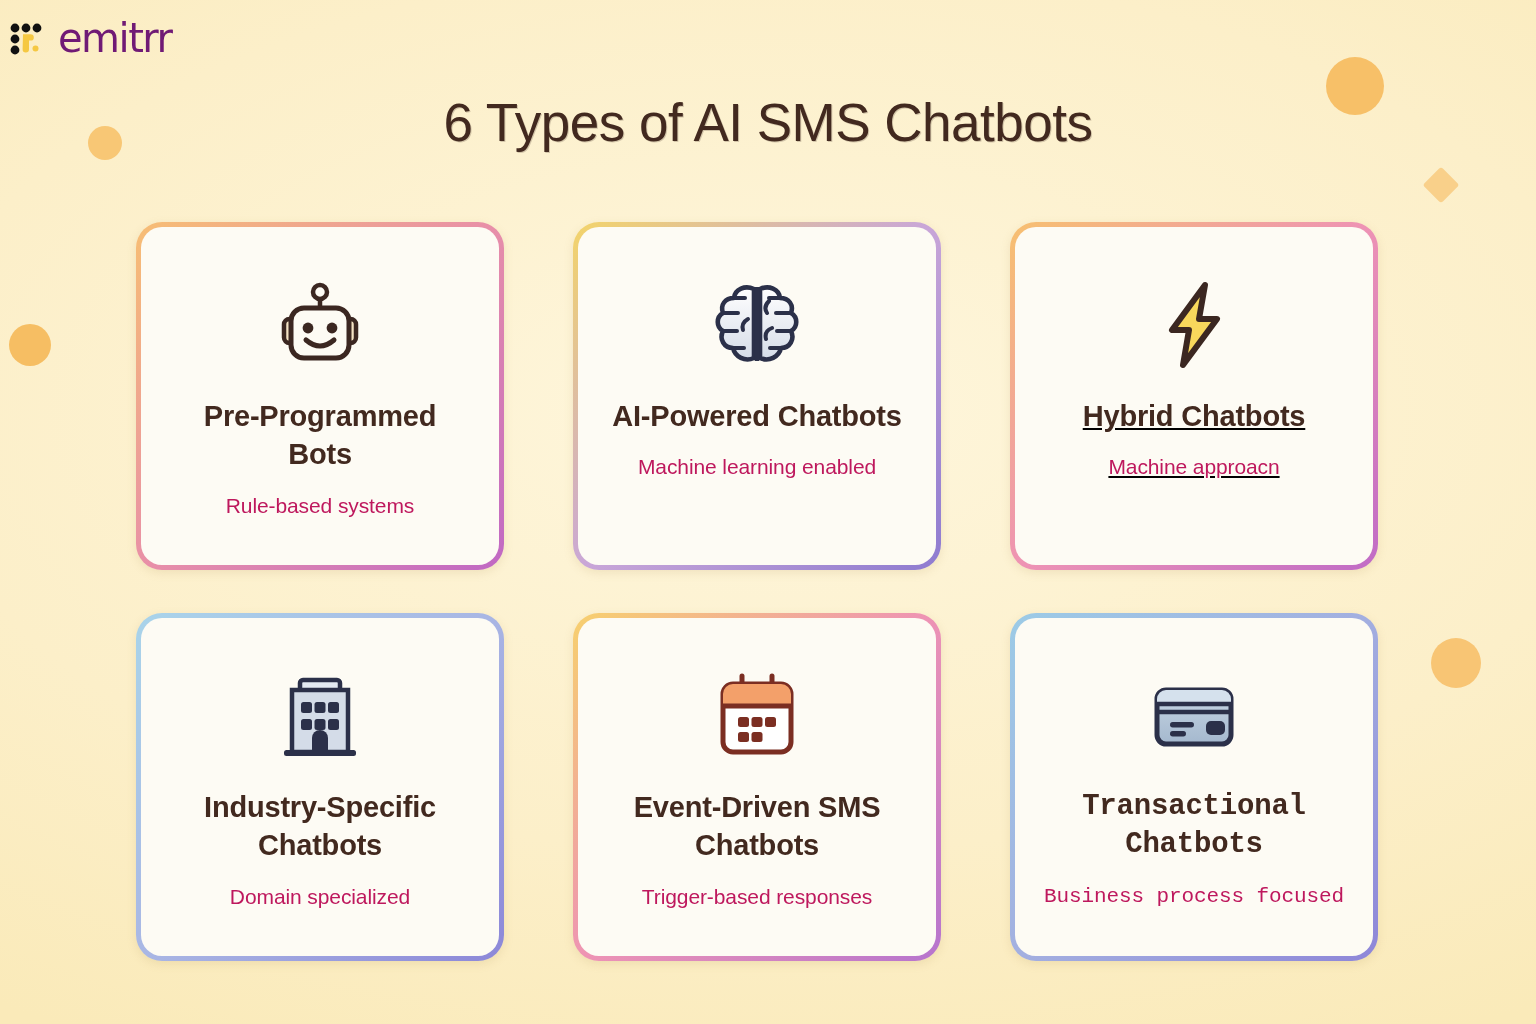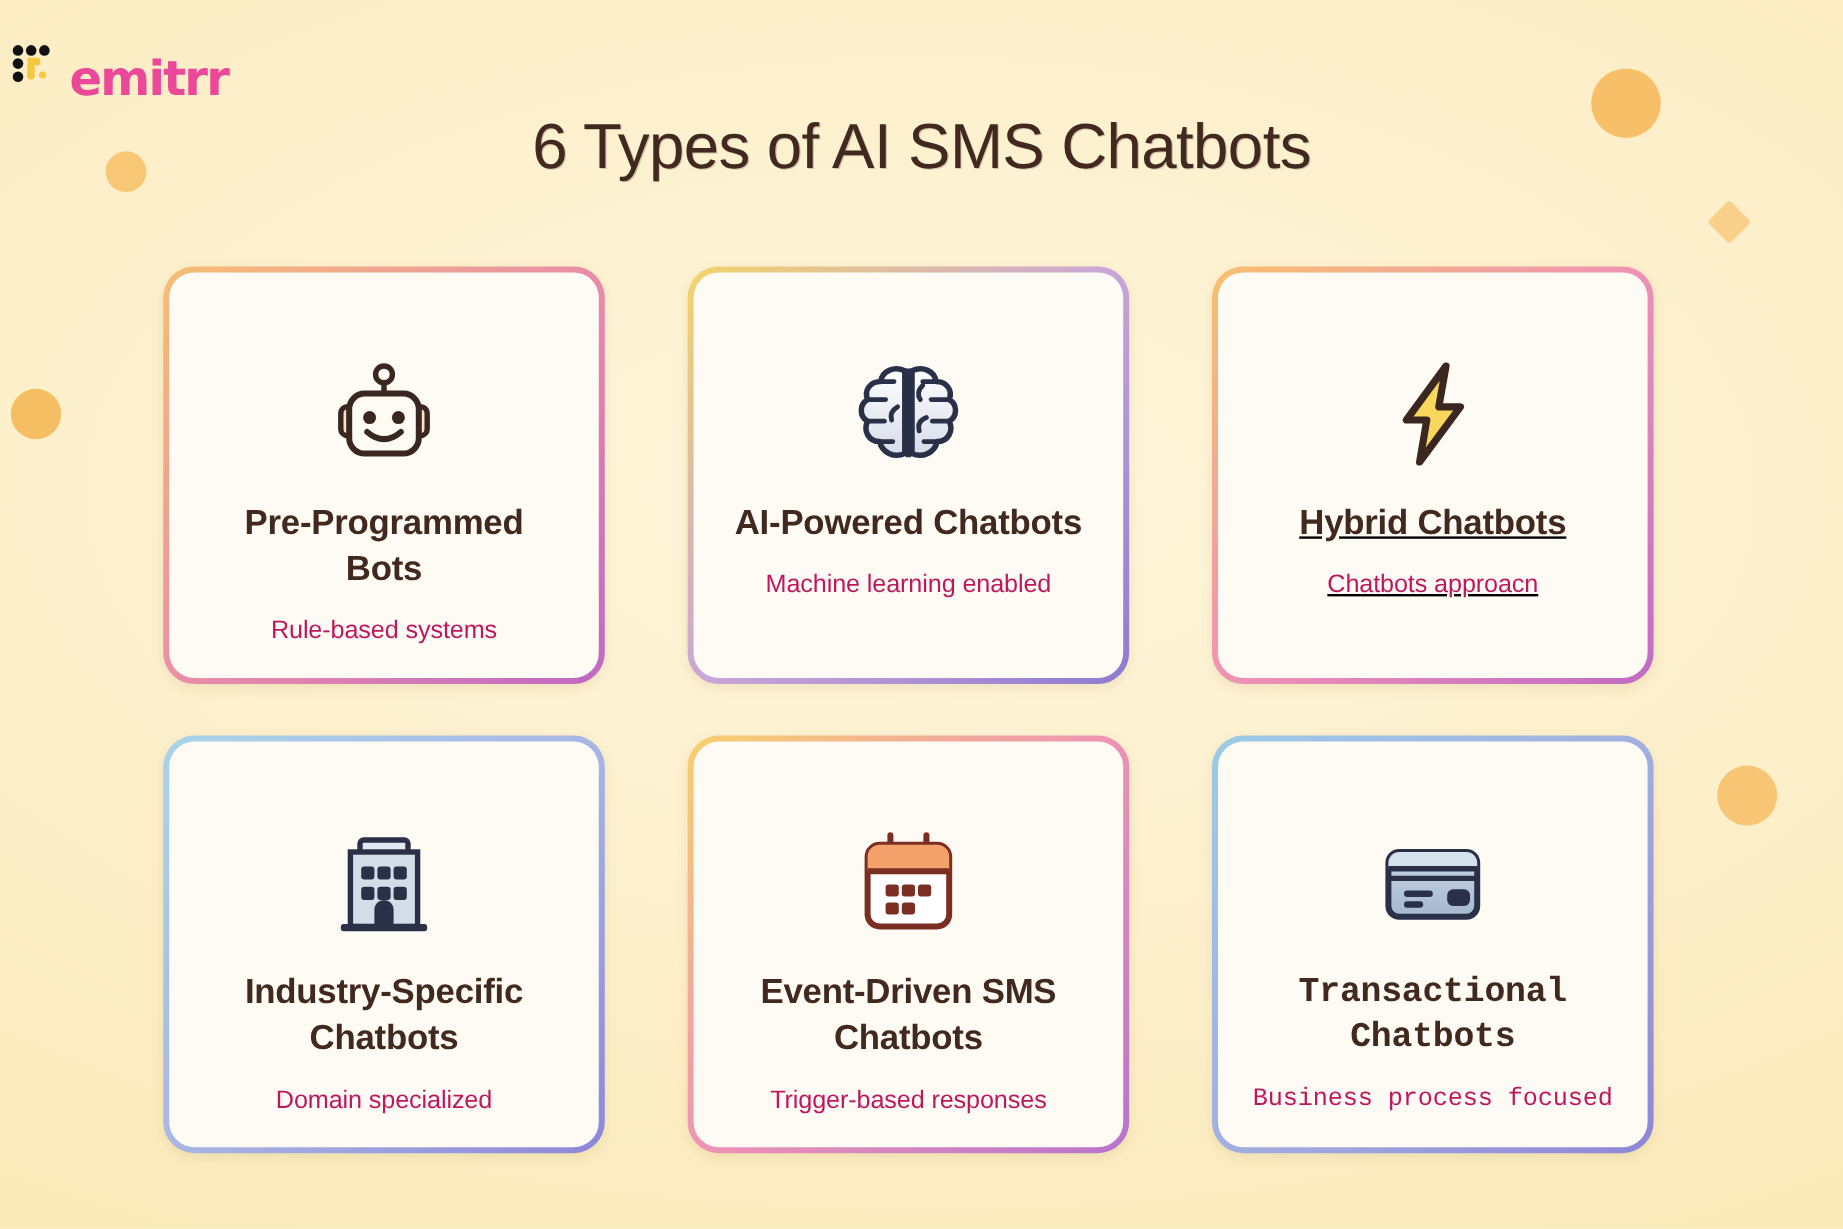--- a/index.html
+++ b/index.html
@@ -22,24 +22,23 @@
   .deco.circle { border-radius:50%; }
   .deco.diamond { transform:rotate(45deg); border-radius:3px; }
 
   
   #logo {
     position:absolute; left:8px; top:18px;
     display:flex; align-items:center; gap:10px;
   }
   #logo-mark { width:40px; height:40px; display:block; }
   #logo-word {
-    font-size:40px; font-weight:bold; letter-spacing:-1.5px;
-    color:#ec4899; line-height:1;
+    font-size:40px; font-weight:normal; letter-spacing:-1.5px;
+    color:#701a75; line-height:1;
     font-family:"DejaVu Sans", sans-serif;
-    margin-top:28px;
   }
 
   
   #title {
     position:absolute; left:0; right:0; top:92px;
     text-align:center;
     font-size:53px; font-weight:normal;
     letter-spacing:-0.5px;
     color:#42291F;
     font-family:"Liberation Sans", sans-serif;
@@ -64,21 +63,21 @@
     padding:5px;
     box-shadow:0 3px 10px rgba(180,150,90,0.18);
   }
   .card-inner {
     width:100%; height:100%;
     background:#FDFBF4;
     border-radius:21px;
     display:flex;
     flex-direction:column;
     align-items:center;
-    padding-top:62px;
+    padding-top:42px;
   }
 
   .icon-wrap {
     height:112px;
     display:flex; align-items:center; justify-content:center;
   }
   .icon-wrap svg { display:block; }
 
   .card-title {
     margin-top:16px;
@@ -176,21 +175,21 @@
       </div>
     </div>
     <div class="card" style="background: linear-gradient(135deg, rgb(247, 192, 112) 0%, rgb(238, 147, 180) 50%, rgb(192, 107, 198) 100%); text-decoration: underline;">
       <div class="card-inner">
         <div class="icon-wrap">
           <svg viewBox="0 0 100 100" width="100" height="100">
         <path d="M61 10 L28 55 L45 55 L39 90 L73 44 L55 44 Z" fill="#F8D85C" stroke="#3B2721" stroke-width="6" stroke-linejoin="round" stroke-linecap="round"></path>
       </svg>
         </div>
         <div class="card-title">Hybrid Chatbots</div>
-        <div class="card-sub">Chatbots approacn</div>
+        <div class="card-sub">Machine approacn</div>
       </div>
     </div>
     <div class="card" style="background: linear-gradient(135deg, rgb(169, 212, 234) 0%, rgb(169, 182, 228) 50%, rgb(140, 135, 216) 100%);">
       <div class="card-inner">
         <div class="icon-wrap">
           <svg viewBox="0 0 100 100" width="100" height="100">
         <rect x="30" y="14" width="40" height="12" rx="3" fill="#E3E9F1" stroke="#2B3049" stroke-width="4.5"></rect>
         <rect x="22" y="24" width="56" height="62" fill="#D4DCE8" stroke="#2B3049" stroke-width="4.5"></rect>
         <rect x="31" y="36" width="11" height="11" rx="2.5" fill="#2B3049"></rect>
         <rect x="44.5" y="36" width="11" height="11" rx="2.5" fill="#2B3049"></rect>

